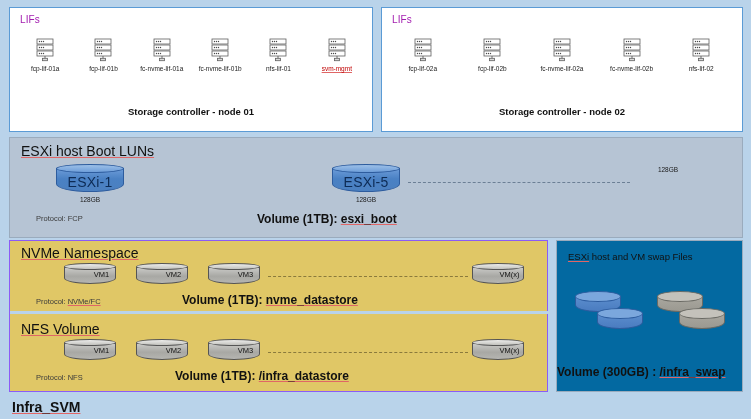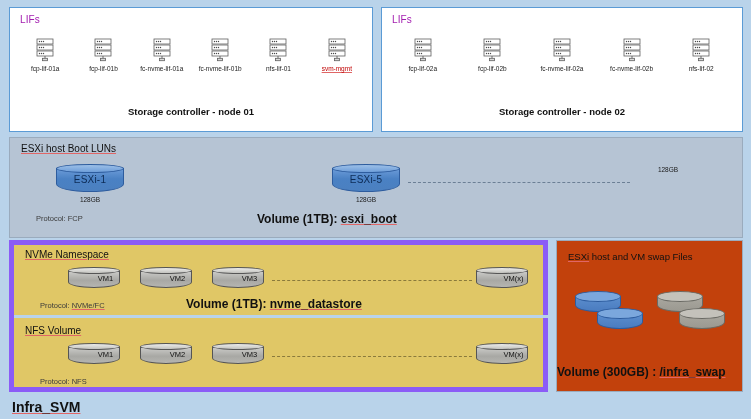--- a/index.html
+++ b/index.html
@@ -80,21 +80,21 @@
   #boot-lun-panel {
     position: absolute;
     left: 9px; top: 137px;
     width: 734px; height: 101px;
     background: #b6c4d4;
     border: 1px solid #9aabbd;
   }
   .sec-title {
     position: absolute;
     left: 11px; top: 5px;
-    font-size: 10px;
+    font-size: 14px;
     color: #111;
     text-decoration: underline;
     text-decoration-color: #e06666;
   }
 
   .lun-row {
     position: absolute;
     left: 0; right: 0;
     top: 26px;
     height: 44px;
@@ -121,21 +121,21 @@
     position: absolute; left:0; top:0px;
     width: 68px; height: 9px;
     background: linear-gradient(180deg,#9dc0e8 0%,#6e9ed9 100%);
     border: 1px solid #2d5c9e;
     border-radius: 50%;
   }
   .cyl .cyl-label {
     position: absolute;
     left: 0; right: 0; top: 10px;
     text-align: center;
-    font-size: 10px;
+    font-size: 14px;
     color: #0d2b55;
     z-index: 3;
     letter-spacing: .2px;
   }
   .cyl .cyl-label.flagged {
     color: #102a54;
     text-decoration: underline;
     text-decoration-color: #e06666;
   }
   .cap {
@@ -171,21 +171,21 @@
     text-decoration: underline;
     text-decoration-color: #e06666;
   }
 
   
   #datastore-panel {
     position: absolute;
     left: 9px; top: 240px;
     width: 539px; height: 152px;
     background: #e0c766;
-    border: 5px solid #8b5cf6;
+    border: 1px solid #8b5cf6;
   }
   .sub-sec {
     position: absolute;
     left: 0; width: 539px;
   }
   #nvme-section { top: 0px;  height: 73px; border-bottom: 3px solid #b9d3ea; }
   #nfs-section  { top: 76px; height: 76px; }
 
   .vm-row {
     position: absolute;
@@ -224,21 +224,21 @@
     top: 13px;
     height: 0;
     border-top: 1px dashed #8a7a3c;
   }
 
   
   #swap-panel {
     position: absolute;
     left: 556px; top: 240px;
     width: 187px; height: 152px;
-    background: #c2410c;
+    background: #0369a1;
     border: 1px solid #9aabbd;
   }
   .swap-title {
     position: absolute;
     left: 11px; top: 10px;
     font-size: 9.5px;
     color: #111;
   }
   .swap-title .ul { text-decoration: underline; text-decoration-color:#e06666; }
   .stack {
@@ -642,20 +642,23 @@
         <div class="vm-dash" style="left:258px; width:200px;"></div>
         <div class="vmcyl" style="left:462px">
           <div class="vbody"></div>
             <div class="vtop"></div>
           <div class="vlabel">VM(x)</div>
         </div>
       </div>
       <div class="protocol" style="top:56px;">
         <span>Protocol: </span><span>NFS</span>
       </div>
+      <div class="vol-caption" style="left:165px; top:52px;">
+        <span>Volume (1TB): </span><span class="ul">/infra_datastore</span>
+      </div>
     </div>
 
   </div>
 
   <div id="swap-panel">
     <div class="swap-title"><span class="ul">ESXi</span><span> host and VM swap Files</span></div>
 
     <div class="stack" style="left:18px; top:50px;">
       <div class="disc blue" style="left:0px; top:0px;">
           <div class="dbody"></div>

